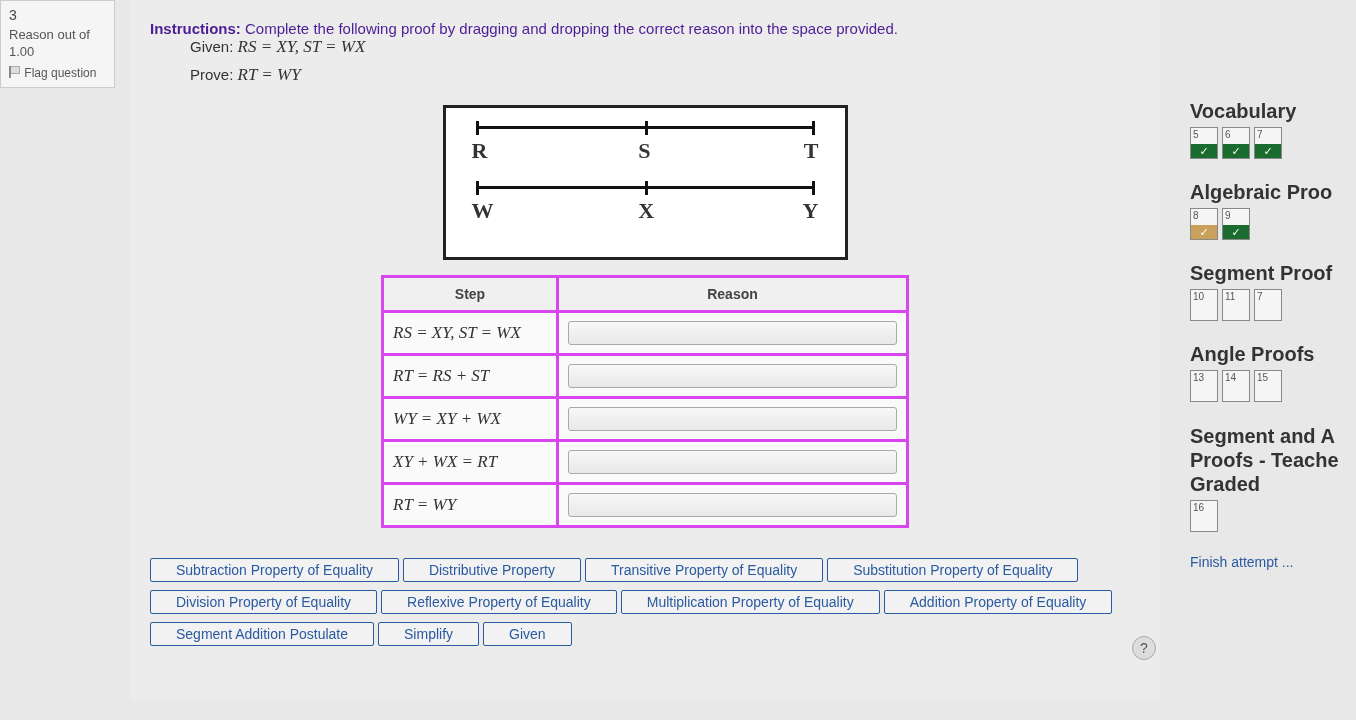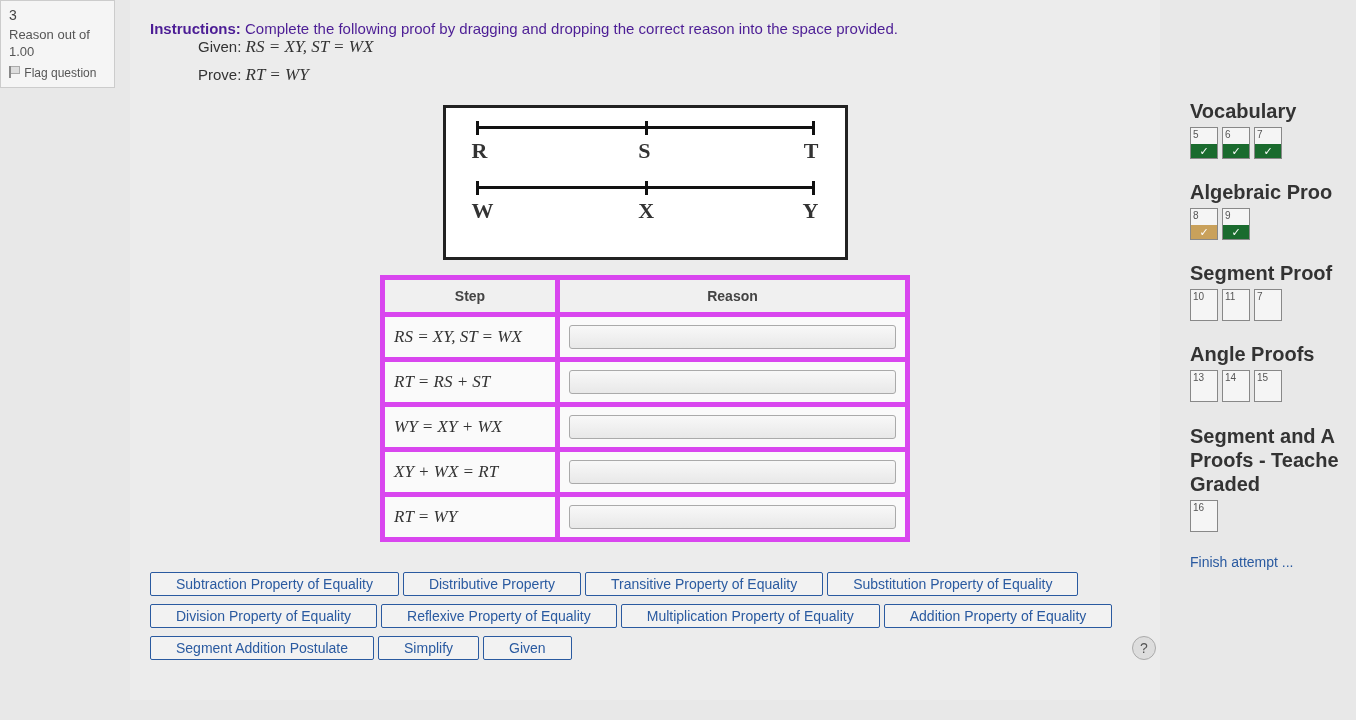--- a/index.html
+++ b/index.html
@@ -36,21 +36,21 @@
     top: 0;
     left: 130px;
     width: 1030px;
     height: 700px;
     background: #ececec;
     padding: 20px 20px 10px 20px;
   }
   .instructions { font-size: 15px; color: #4c1d95; }
   .instructions b { font-weight: bold; }
   .given-prove { margin-left: 40px; font-size: 15px; color: #333; }
-  .given-prove .row { margin-bottom: 8px; margin-left: 8px; }
+  .given-prove .row { margin-bottom: 8px; }
   .mi { font-family: "Times New Roman", serif; font-style: italic; font-size: 17px; }
 
   .diagram {
     margin: 20px auto 15px auto;
     width: 405px;
     height: 155px;
     border: 3px solid #222;
     background: #fff;
     position: relative;
     padding: 18px 30px;
@@ -61,21 +61,21 @@
   .seg-line .lbl { position:absolute; top:12px; font-size:22px; font-weight:bold;
     font-family:"Times New Roman",serif; }
 
   .proof-table {
     margin: 0 auto;
     border-collapse: collapse;
     font-size: 14px;
     background: #fafafa;
   }
   .proof-table th, .proof-table td {
-    border: 5px solid #d946ef;
+    border: 3px solid #d946ef;
     padding: 8px 9px;
     text-align: left;
     vertical-align: middle;
   }
   .proof-table th { background: #f0f0f0; text-align: center; color:#444; font-weight:bold; }
   .proof-table td.step { width: 175px; }
   .proof-table td.reason { width: 350px; }
   .drop-zone {
     width: 100%;
     height: 24px;

